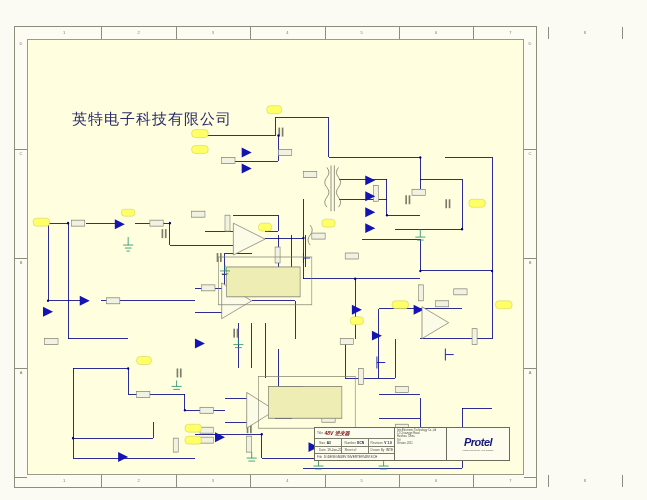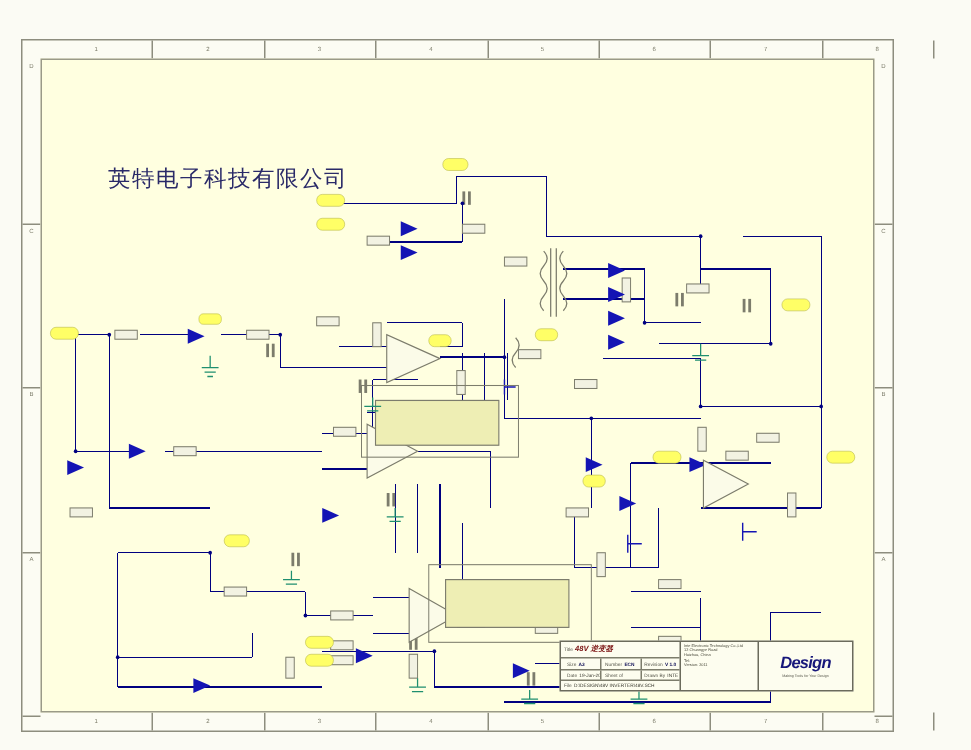--- a/index.html
+++ b/index.html
@@ -1,19 +1,19 @@
 <!DOCTYPE html>
 <html><head>
 <meta charset="utf-8">
 <style>
   html,body{margin:0;padding:0;background:#fdfdf8;}
   body{width:647px;height:500px;overflow:hidden;
        font-family:"Liberation Sans","DejaVu Sans",sans-serif;}
   #sheet{position:relative;width:647px;height:500px;background:#fbfbf4;}
-  #outerframe{position:absolute;left:14px;top:26px;width:582px;height:462px;
+  #outerframe{position:absolute;left:14px;top:26px;width:523px;height:462px;
       background:#fcfcf3;border:1px solid #8d8d7e;box-sizing:border-box;}
   #rulerband{position:absolute;left:0;top:0;right:0;bottom:0;}
   .zone-h{position:absolute;height:12px;border-right:1px solid #8d8d7e;
       font-size:4px;color:#7a7a68;text-align:center;line-height:12px;}
   .zone-v{position:absolute;width:12px;border-bottom:1px solid #8d8d7e;
       font-size:4px;color:#7a7a68;text-align:center;}
   .zone-v span{display:block;margin-top:2px;}
   #canvas{position:absolute;left:12px;top:12px;right:12px;bottom:12px;
       background:#ffffe0;border:1px solid #9a9a88;box-sizing:border-box;
       overflow:hidden;}
@@ -349,20 +349,20 @@
           </div>
         </div>
         <div id="tb-addr">
           <div>Inte Electronic Technology Co.,Ltd</div>
           <div>12 Chuangye Road</div>
           <div>Huizhou, China</div>
           <div>Tel:</div>
           <div>Version: 2011</div>
         </div>
         <div id="tb-logo">
-          <div class="logo-word">Design</div>
+          <div class="logo-word">Protel</div>
           <div class="logo-tag">Making Tools for Your Design</div>
         </div>
       </div>
 
     </div>
   </div>
 </div>
 
 </body></html>

